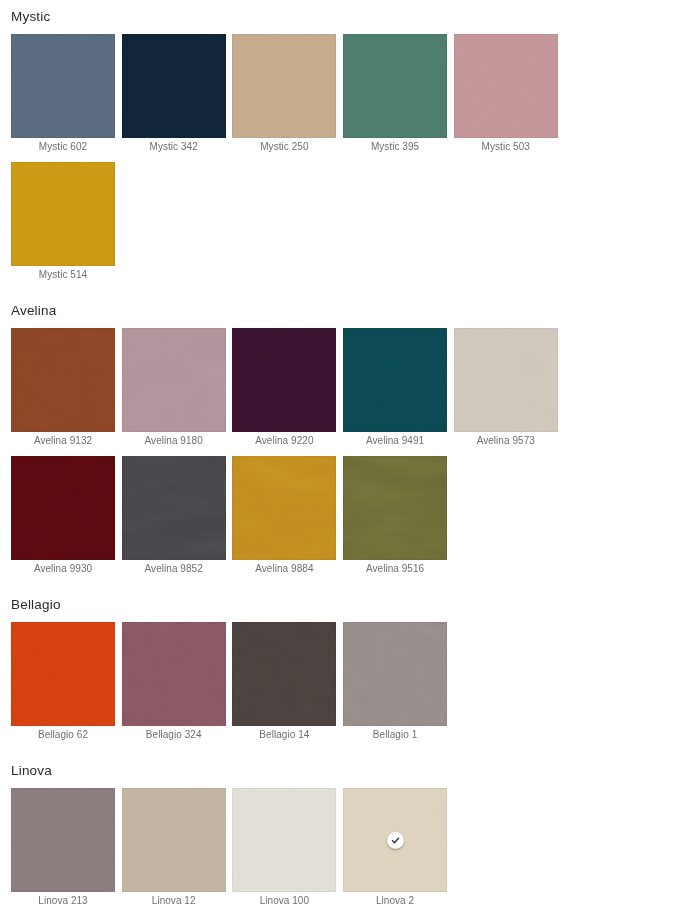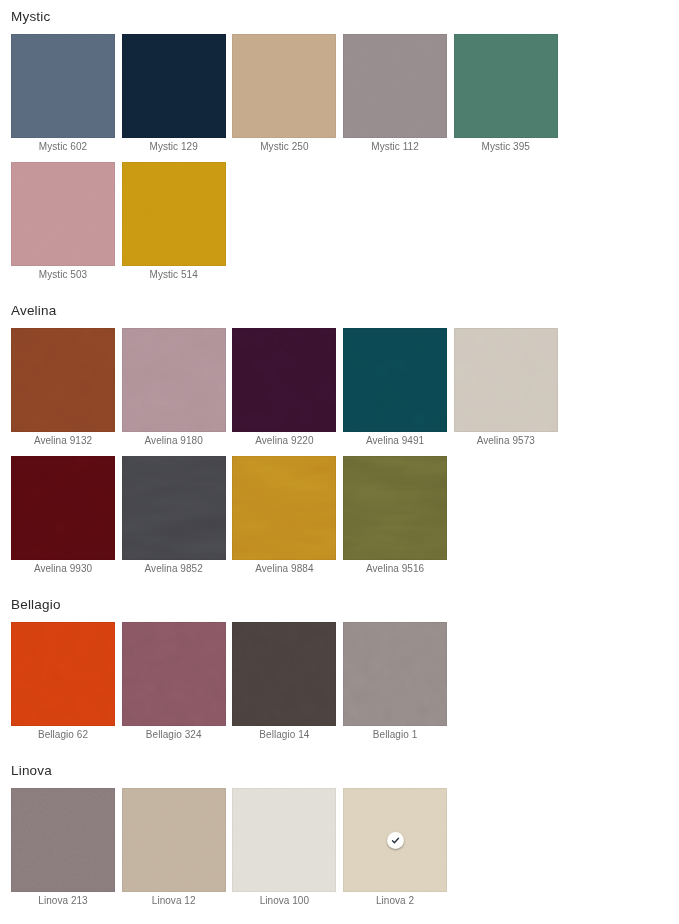--- a/index.html
+++ b/index.html
@@ -118,49 +118,35 @@
               <svg class="grain" viewBox="0 0 104 104" preserveAspectRatio="none" style="mix-blend-mode: overlay;">
                 <defs>
                   <filter id="fflat3">
                     <feTurbulence type="fractalNoise" numOctaves="3" seed="3" baseFrequency="0.8"></feTurbulence>
                     <feColorMatrix type="saturate" values="0"></feColorMatrix>
                   </filter>
                 </defs>
                 <rect width="104" height="104" filter="url(#fflat3)" opacity="0.07"></rect>
               </svg>
             </div>
-            <div class="swatch-label">Mystic 129</div>
+            <div class="swatch-label">Mystic 342</div>
           </div>
           <div class="swatch-cell">
             <div class="swatch-chip" style="background-color: rgb(198, 171, 140);">
               <svg class="grain" viewBox="0 0 104 104" preserveAspectRatio="none" style="mix-blend-mode: overlay;">
                 <defs>
                   <filter id="fflat4">
                     <feTurbulence type="fractalNoise" numOctaves="3" seed="4" baseFrequency="0.8"></feTurbulence>
                     <feColorMatrix type="saturate" values="0"></feColorMatrix>
                   </filter>
                 </defs>
                 <rect width="104" height="104" filter="url(#fflat4)" opacity="0.07"></rect>
               </svg>
             </div>
             <div class="swatch-label">Mystic 250</div>
-          </div>
-          <div class="swatch-cell">
-            <div class="swatch-chip" style="background-color: rgb(151, 140, 142);">
-              <svg class="grain" viewBox="0 0 104 104" preserveAspectRatio="none" style="mix-blend-mode: overlay;">
-                <defs>
-                  <filter id="fflat5">
-                    <feTurbulence type="fractalNoise" numOctaves="3" seed="5" baseFrequency="0.8"></feTurbulence>
-                    <feColorMatrix type="saturate" values="0"></feColorMatrix>
-                  </filter>
-                </defs>
-                <rect width="104" height="104" filter="url(#fflat5)" opacity="0.07"></rect>
-              </svg>
-            </div>
-            <div class="swatch-label">Mystic 112</div>
           </div>
           <div class="swatch-cell">
             <div class="swatch-chip" style="background-color: rgb(76, 125, 109);">
               <svg class="grain" viewBox="0 0 104 104" preserveAspectRatio="none" style="mix-blend-mode: overlay;">
                 <defs>
                   <filter id="fflat6">
                     <feTurbulence type="fractalNoise" numOctaves="3" seed="6" baseFrequency="0.8"></feTurbulence>
                     <feColorMatrix type="saturate" values="0"></feColorMatrix>
                   </filter>
                 </defs>

